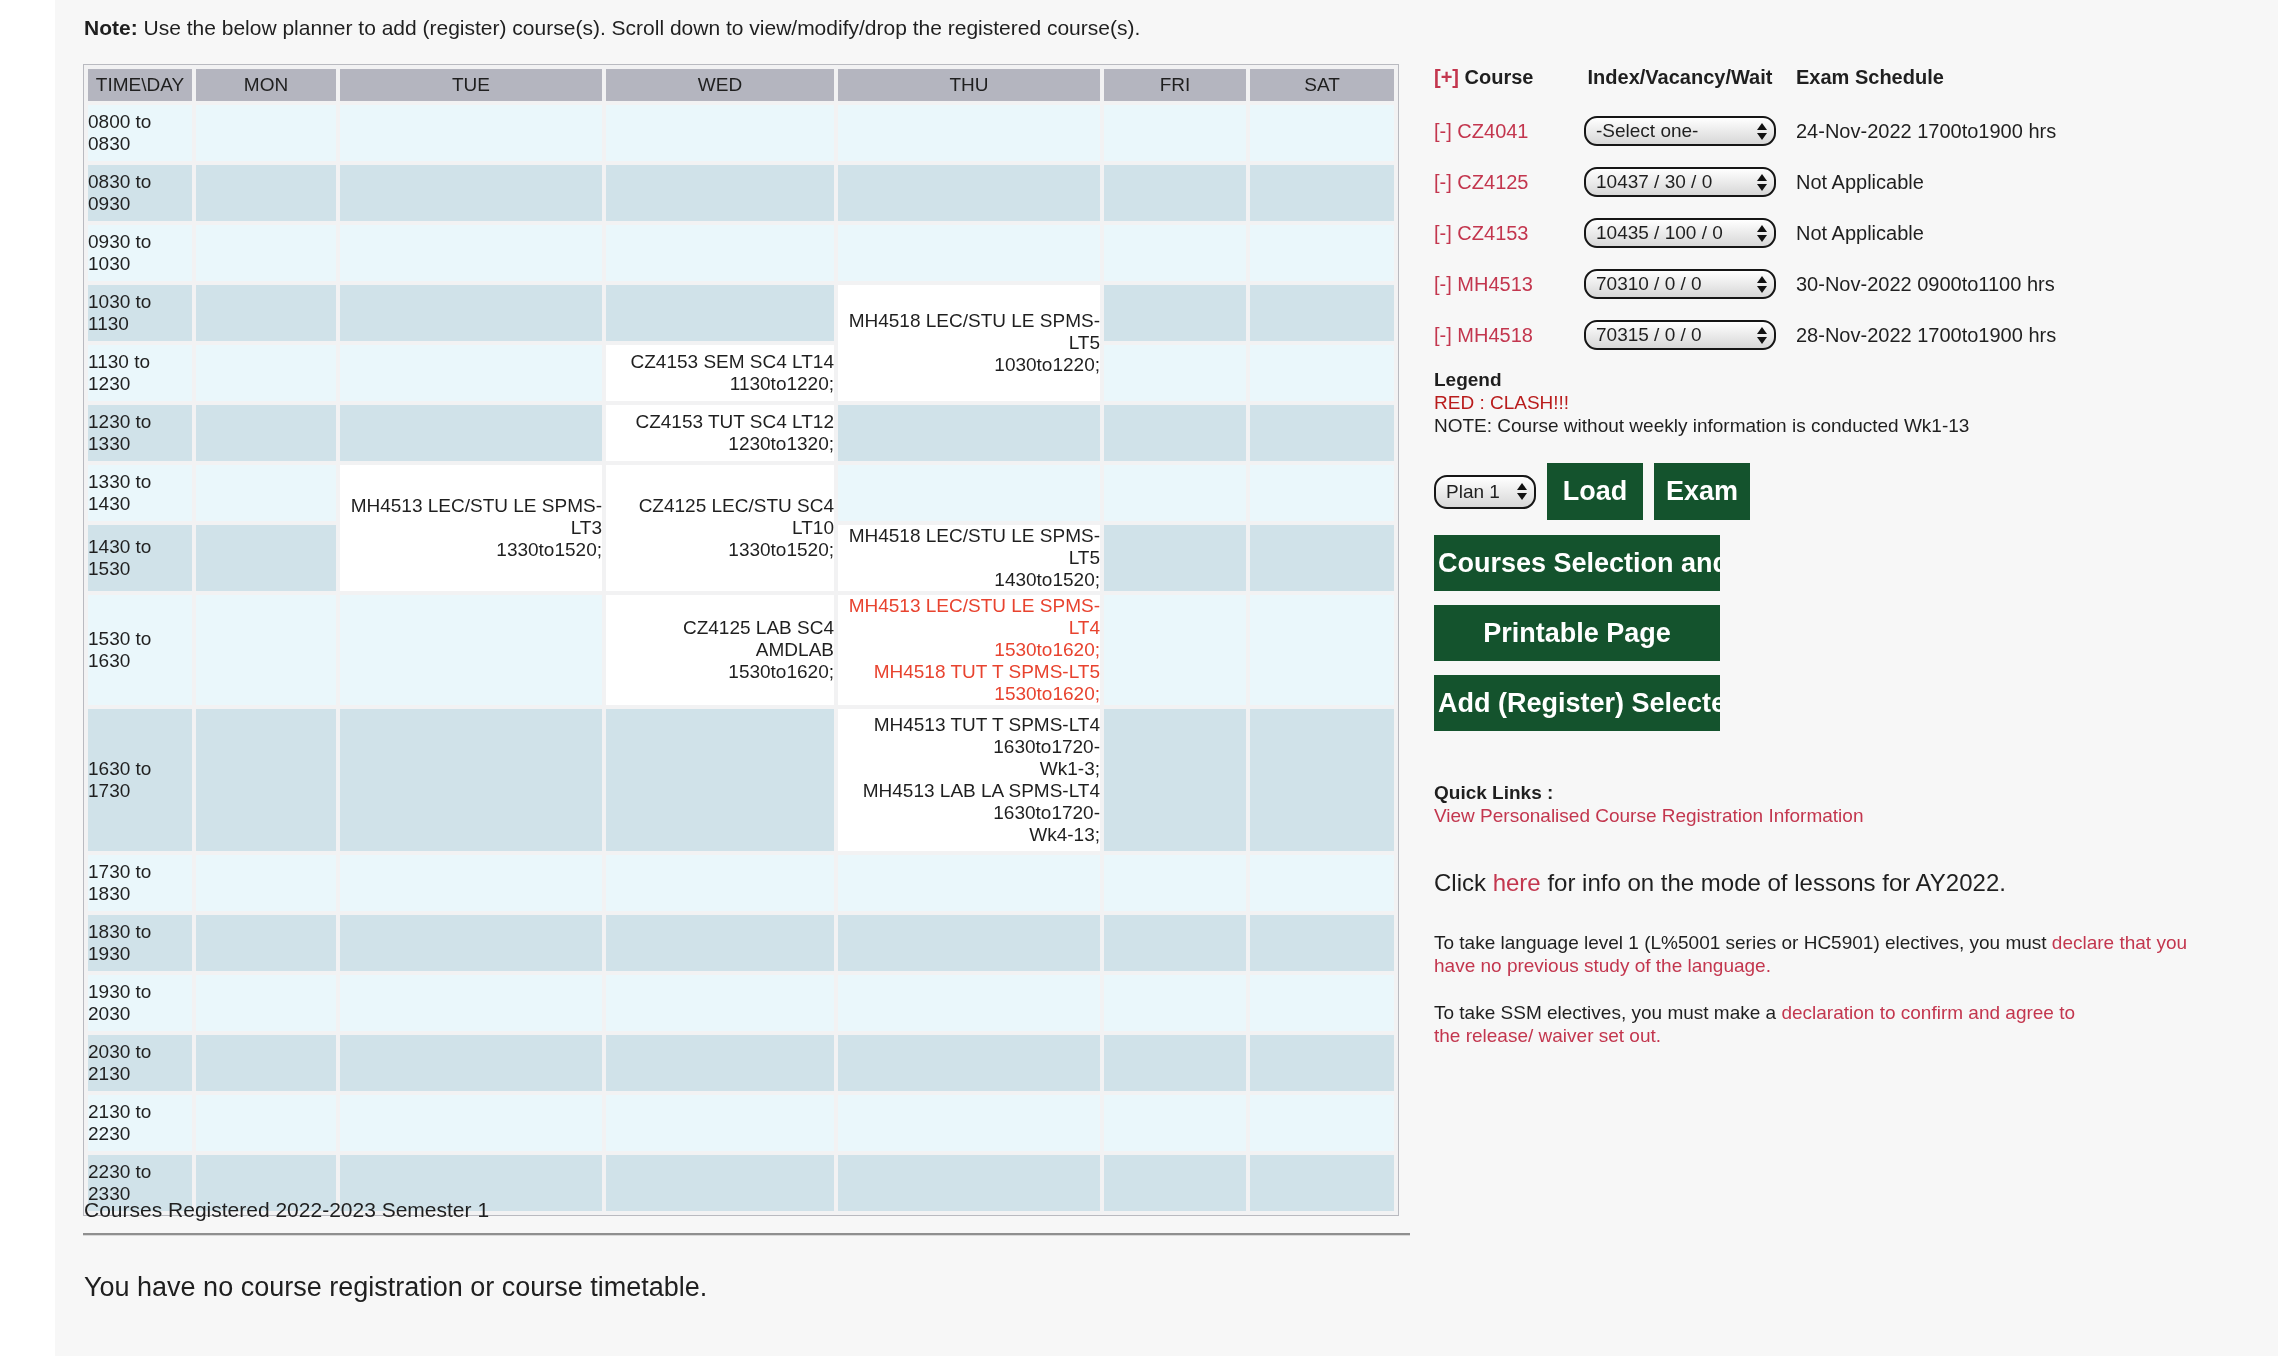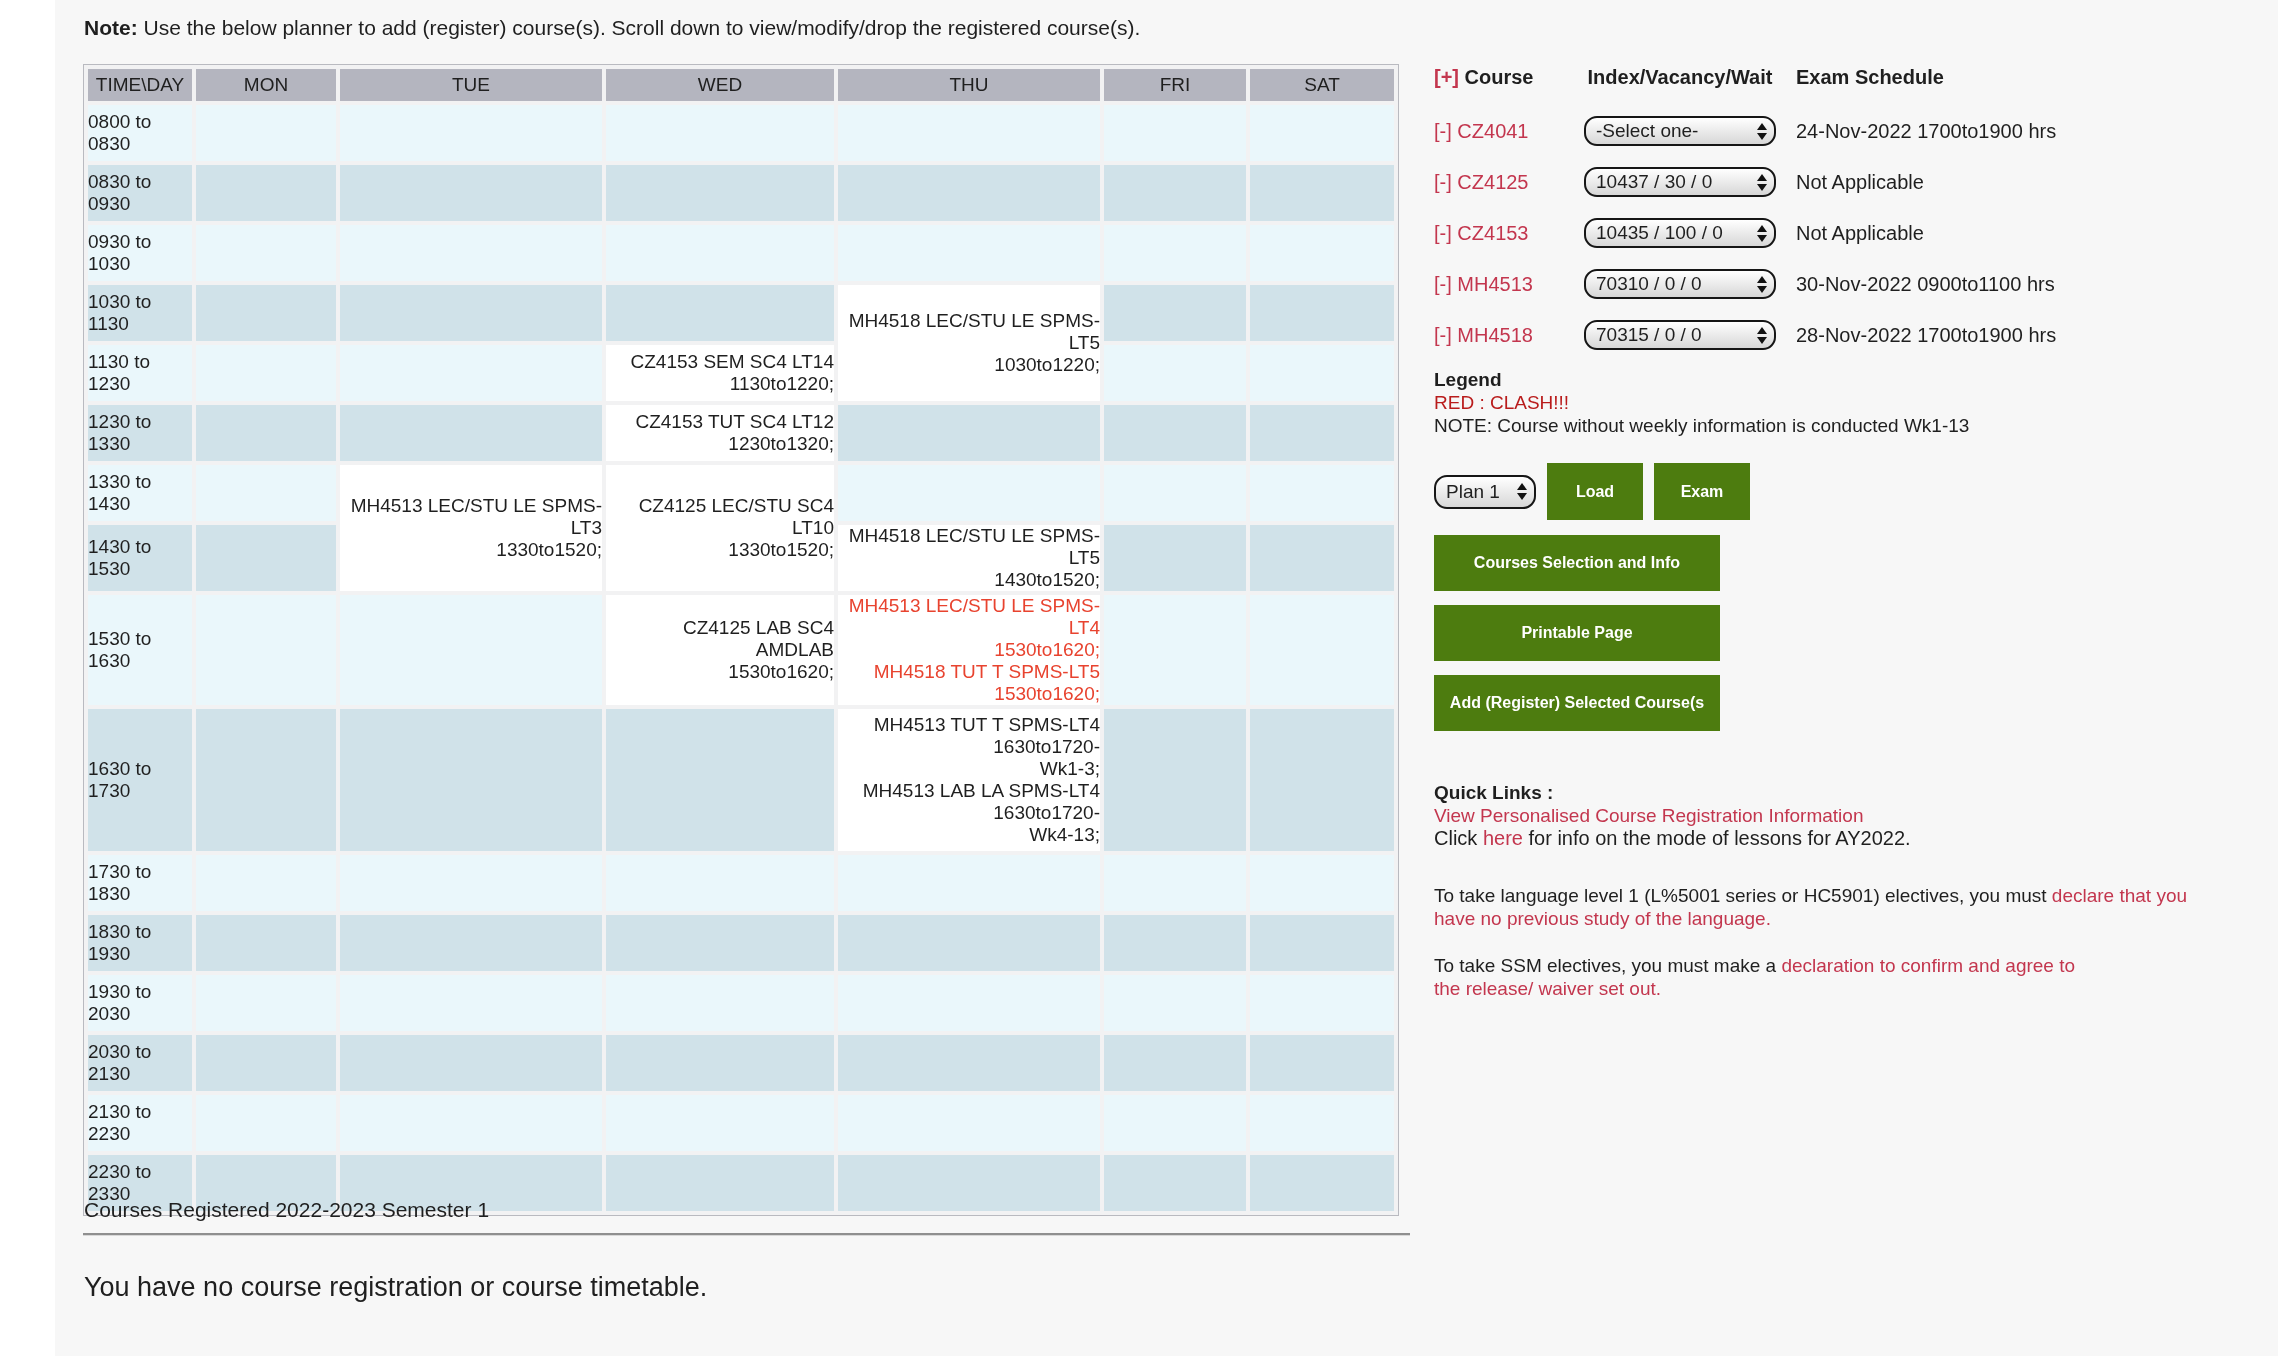--- a/index.html
+++ b/index.html
@@ -50,30 +50,30 @@
   }
   .arr{margin-left:auto;display:flex;flex-direction:column;gap:3px;padding-left:6px}
   .arr i{display:block;width:0;height:0;border-left:5px solid transparent;border-right:5px solid transparent}
   .arr .up{border-bottom:7px solid #111}
   .arr .dn{border-top:7px solid #111}
   .legend{margin-top:18px;font-size:19px;line-height:23px}
   .legend .ttl{font-weight:bold}
   .legend .clashtxt{color:#b91c1c}
   .planrow{margin-top:26px;display:flex;align-items:center;gap:11px}
   .sel.plan{width:102px;height:34px}
-  .btn{background:#4d7c0f;color:#fff;border:none;cursor:pointer;
-       font-family:inherit;font-weight:600;font-size:16px;text-align:center}
+  .btn{background:#14532d;color:#fff;border:none;cursor:pointer;
+       font-family:inherit;font-weight:600;font-size:27px;text-align:center}
   .btn.small{width:96px;height:57px}
   .btn.big{display:block;width:286px;height:56px;font-weight:bold;margin-top:14px;
            white-space:nowrap;overflow:hidden;padding:0 4px}
   .btn.big.first{margin-top:15px}
   .qlinks{margin-top:50px;font-size:19px;line-height:23px}
   .qlinks .ttl{font-weight:bold}
   a.red{color:#c3364e;text-decoration:none;cursor:pointer}
-  .modeinfo{font-size:20px}
+  .modeinfo{margin-top:42px;font-size:24px}
   .para{margin-top:34px;font-size:19px;line-height:23px}
   .para.ssm{margin-top:24px}
   .para .red{color:#c3364e;cursor:pointer}
   
   .registered{position:absolute;left:84px;top:1198px;font-size:21px}
   .footer-hr{position:absolute;left:83px;top:1233px;width:1327px;height:2px;background:#8f8f8f;border-bottom:1px solid #d8d8d8}
   .no-course{position:absolute;left:84px;top:1272px;font-size:27px}
 </style>
 </head>
 <body>

